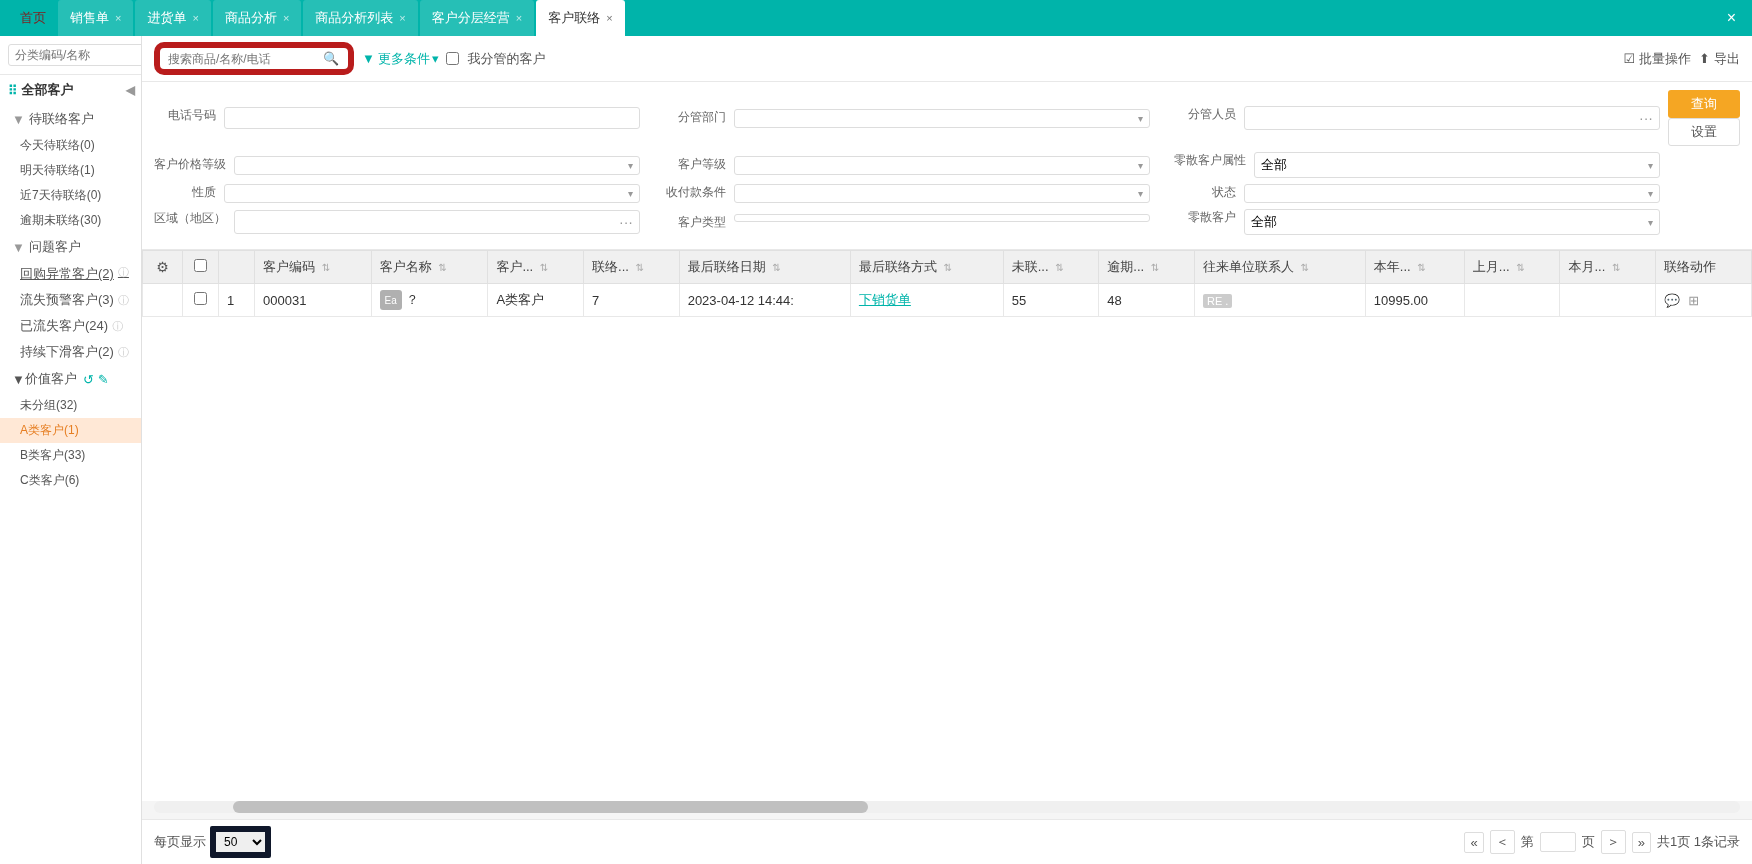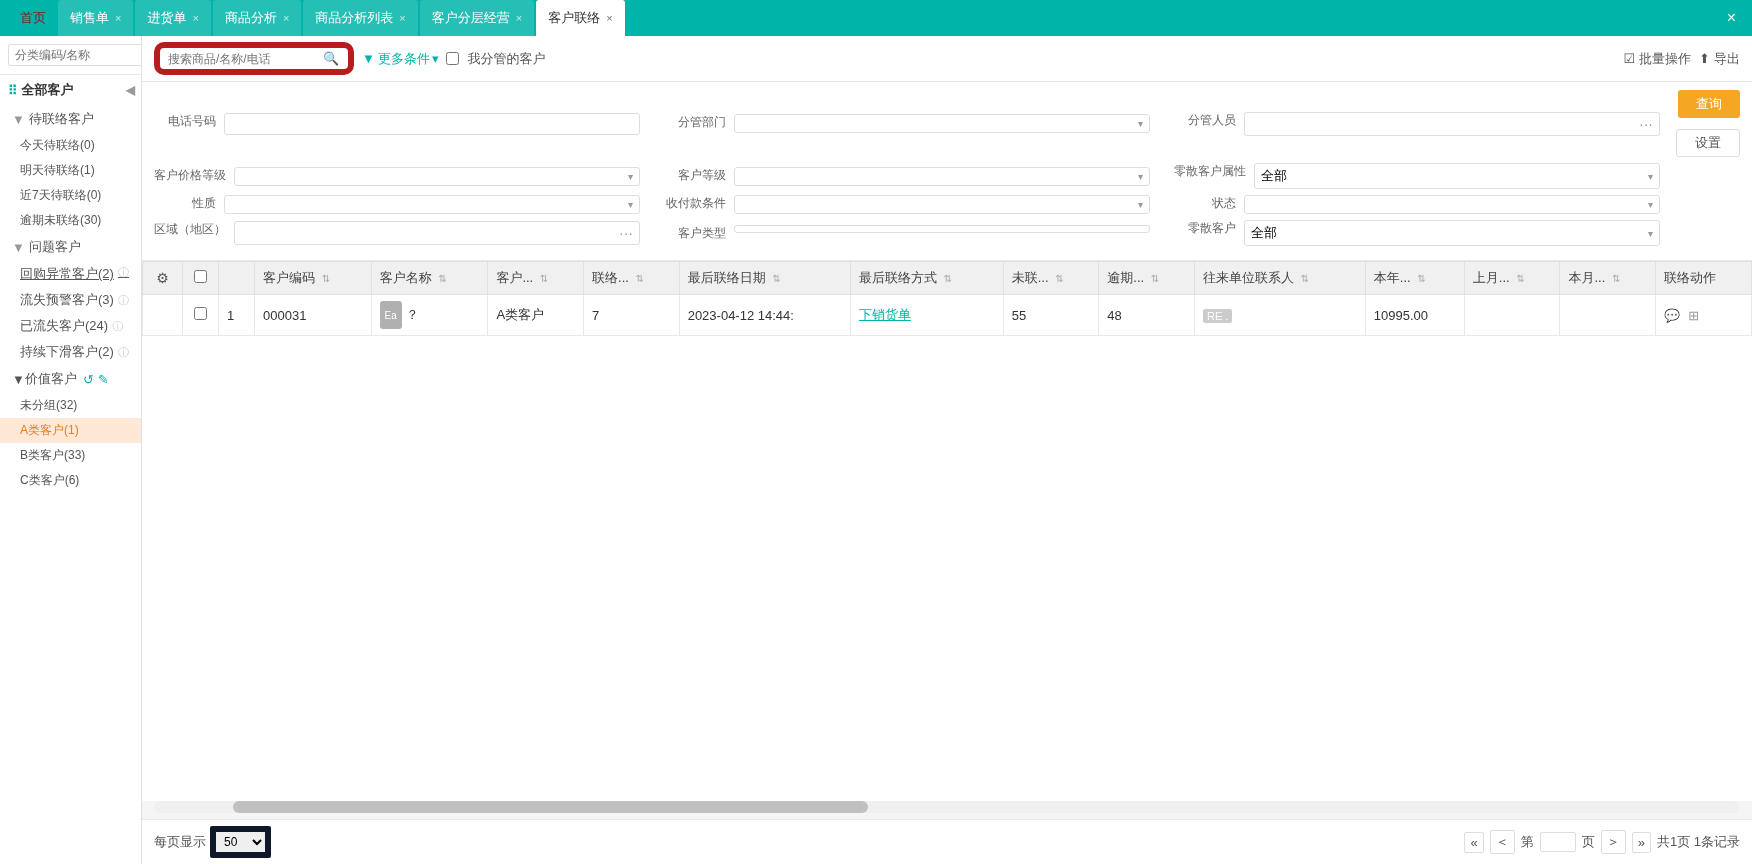--- a/index.html
+++ b/index.html
@@ -248,23 +248,22 @@
       border: 1px solid #ddd;
       border-radius: 3px;
       padding: 4px 18px;
       cursor: pointer;
       font-size: 13px;
       margin-left: 8px;
     }
     .filter-btns-col {
       display: flex;
       flex-direction: column;
-      gap: 11px;
+      gap: 0;
       min-width: 80px;
-      align-items: flex-end;
     }
 
     
     .table-area {
       flex: 1;
       overflow: auto;
       background: #fff;
     }
     table {
       width: 100%;
@@ -309,21 +308,21 @@
       color: #999;
       cursor: pointer;
     }
     .customer-name-cell {
       display: flex;
       align-items: center;
       gap: 4px;
     }
     .name-avatar {
       width: 22px;
-      height: 28px;
+      height: 20px;
       background: #ccc;
       border-radius: 3px;
       display: inline-block;
     }
 
     
     .table-footer {
       display: flex;
       align-items: center;
       padding: 6px 12px;

